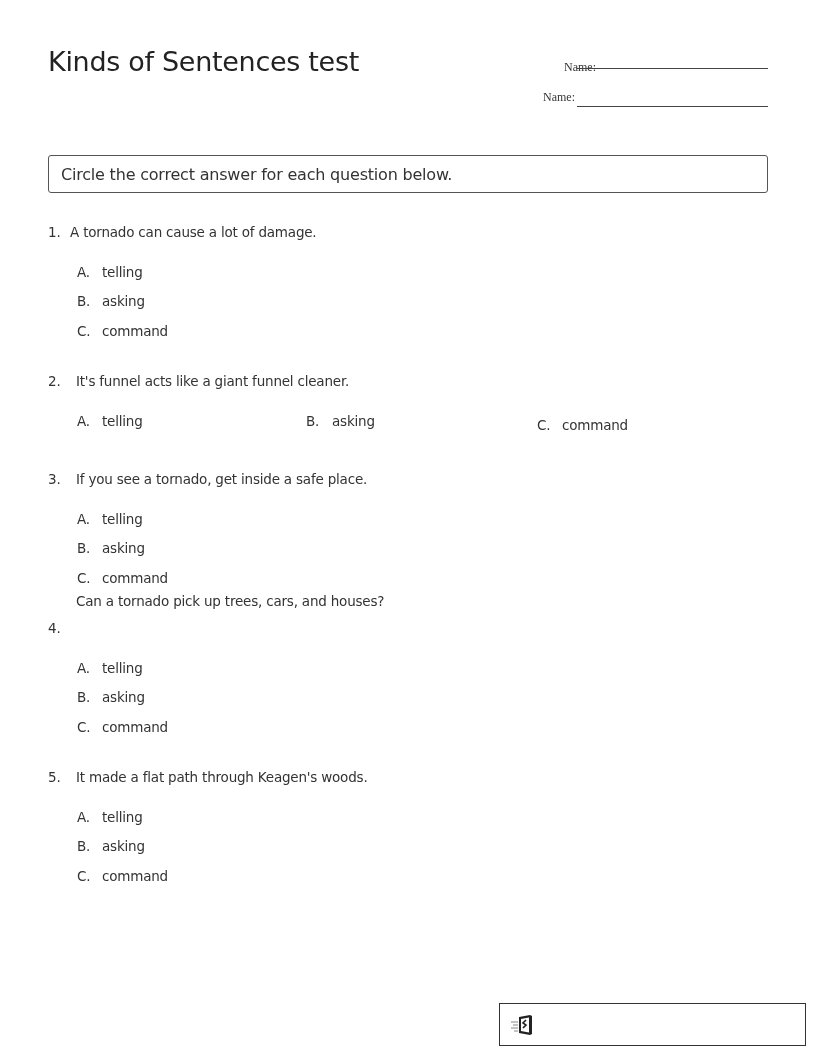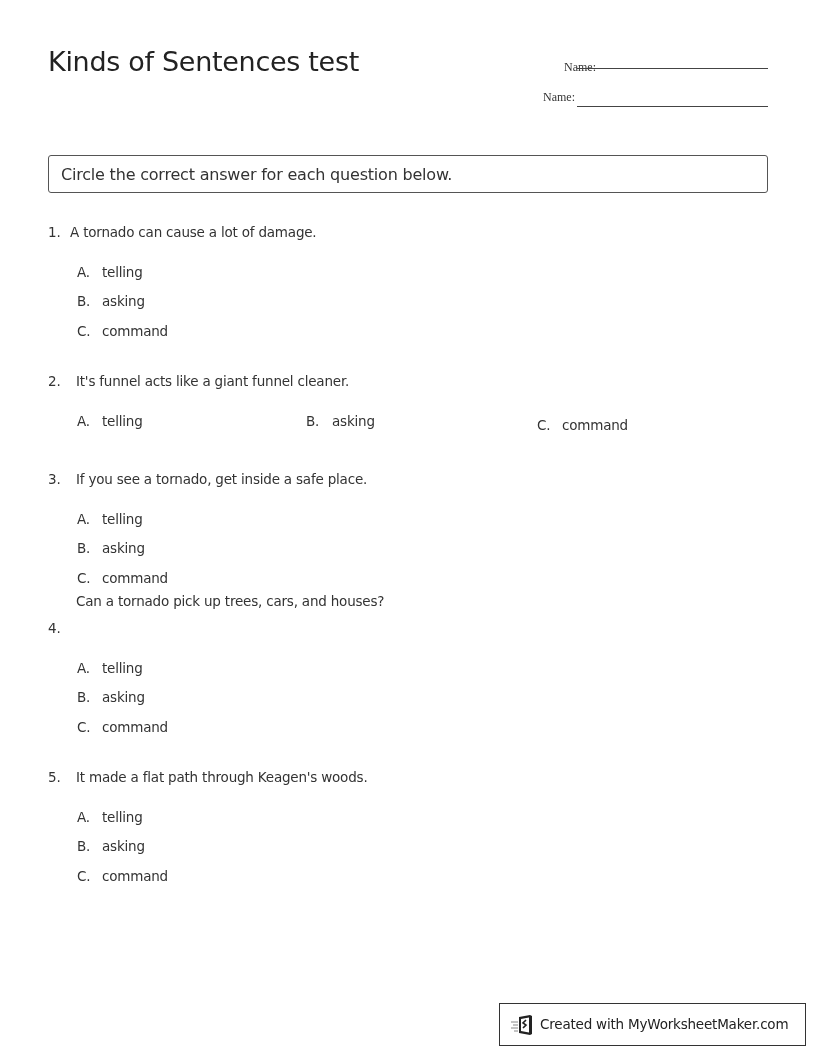--- a/index.html
+++ b/index.html
@@ -146,14 +146,13 @@
     <svg width="24" height="22" viewBox="0 0 24 22">
       <line x1="1" y1="8" x2="8" y2="8" stroke="#888" stroke-width="1"></line>
       <line x1="3" y1="11" x2="8" y2="11" stroke="#888" stroke-width="1"></line>
       <line x1="1" y1="14" x2="8" y2="14" stroke="#888" stroke-width="1"></line>
       <line x1="4" y1="17" x2="8" y2="17" stroke="#888" stroke-width="1"></line>
       <path d="M9 3 L20 1 L22 2 L22 20 L20 21 L9 19 Z" fill="#222"></path>
       <path d="M11 5 L19 3.5 L19 18.5 L11 17 Z" fill="#ffffff"></path>
       <path d="M16 6 L13 9 L16 11 L13 14" stroke="#222" stroke-width="1.6" fill="none"></path>
     </svg>
   </span>
-  <span class="footer-text">Created with MyWorksheetMaker.com</span>
 </div>
 
 </body></html>

